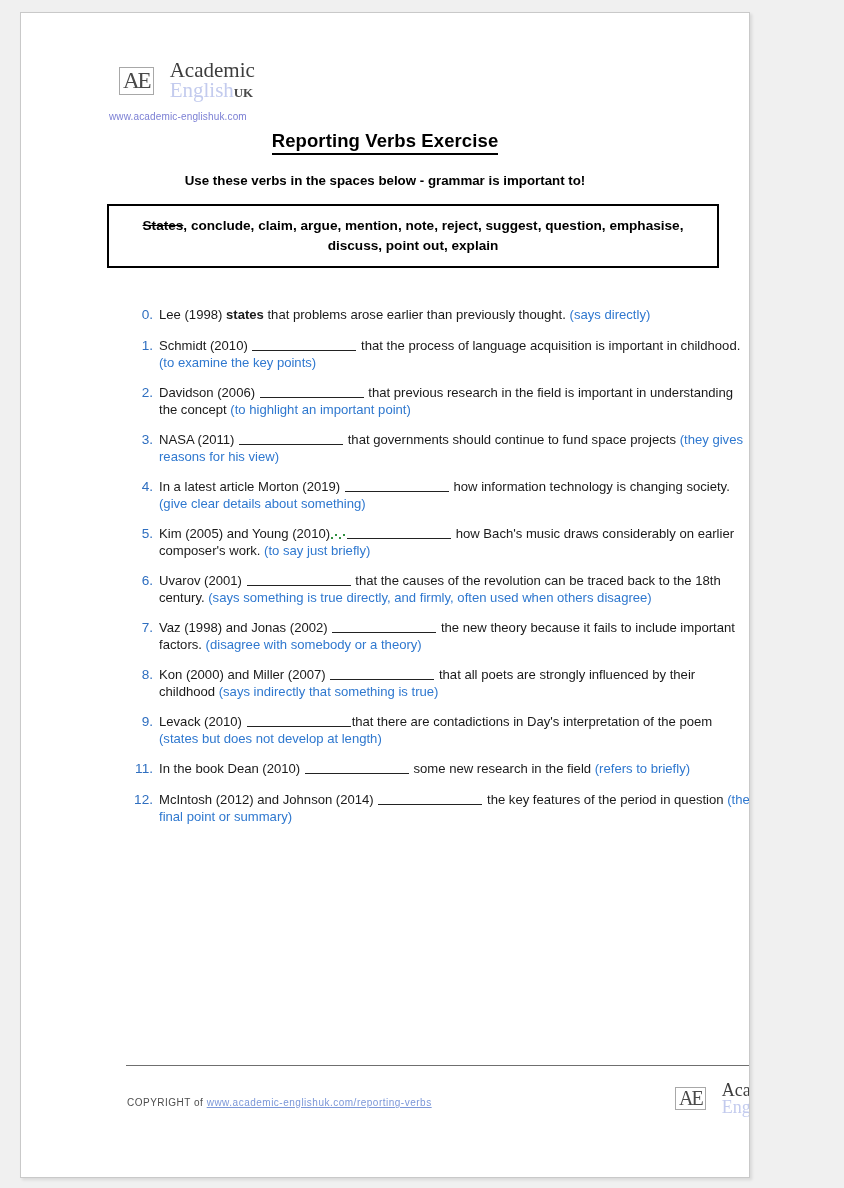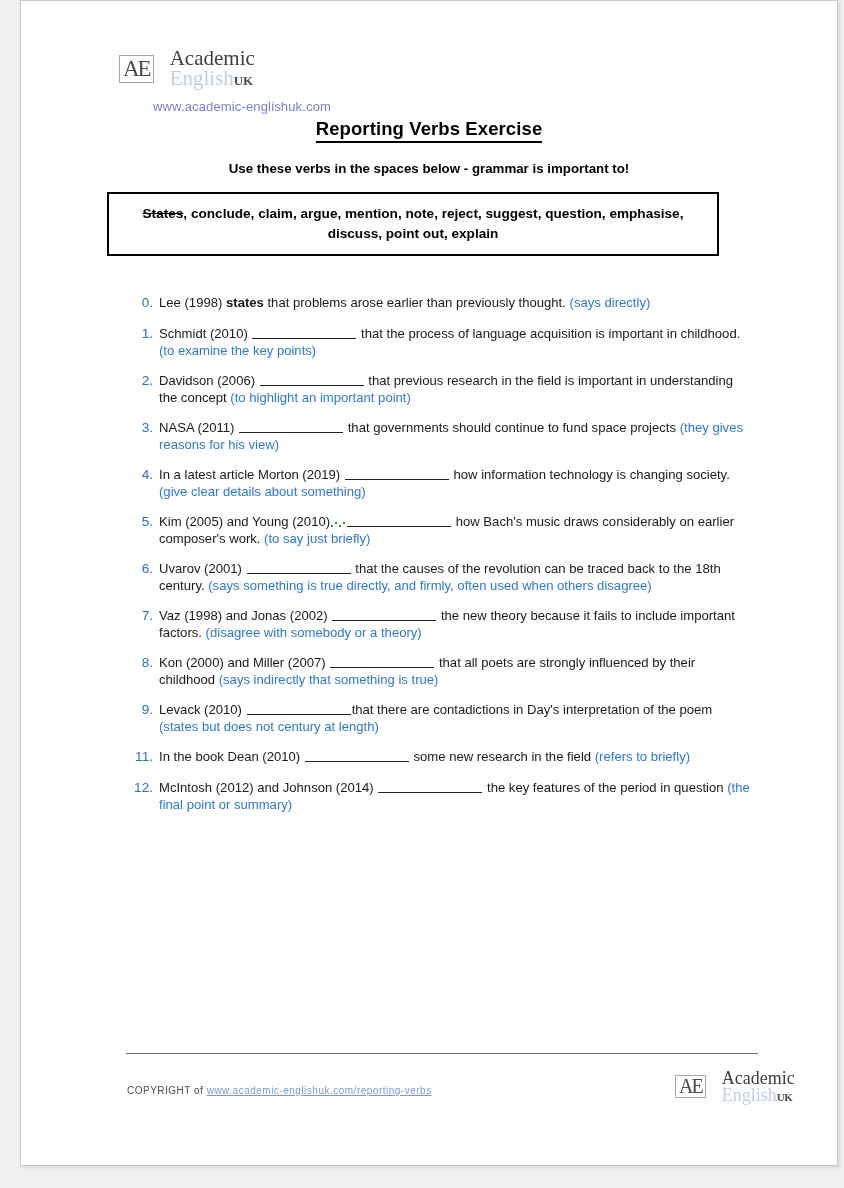--- a/index.html
+++ b/index.html
@@ -9,22 +9,22 @@
     background: #f0f0f0;
     width: 844px;
     height: 1188px;
     overflow: hidden;
     font-family: "Liberation Sans", sans-serif;
   }
 
   #page {
     position: absolute;
     left: 20px;
-    top: 0;
-    width: 818px;
+    top: 12px;
+    width: 730px;
     height: 1166px;
     background: #ffffff;
     border: 1px solid #c9c9c9;
     box-sizing: border-box;
     box-shadow: 2px 2px 3px rgba(0,0,0,0.10);
     overflow: hidden;
   }
 
   
   #header-area {
@@ -77,25 +77,24 @@
   #header-logo {
     position: absolute;
     left: 98px;
     top: 48px;
   }
 
   #header-url {
     position: absolute;
     left: 88px;
     top: 98px;
-    font-size: 13px;
+    font-size: 10px;
     color: #7b7fd4;
     letter-spacing: 0.15px;
     font-family: "Liberation Sans", sans-serif;
-    margin-left: 44px;
   }
 
   #doc-title {
     position: absolute;
     left: 0;
     top: 117px;
     width: 100%;
     text-align: center;
     font-size: 18.5px;
     font-weight: bold;
@@ -290,21 +289,21 @@
       <div class="item">
         <div class="item-num">7.</div>
         <div class="item-body"><span>Vaz (1998) and Jonas (2002) </span><span class="blank"></span><span> the new theory because it fails to include important factors. </span><span class="hint">(disagree with somebody or a theory)</span></div>
       </div>
       <div class="item">
         <div class="item-num">8.</div>
         <div class="item-body"><span>Kon (2000) and Miller (2007) </span><span class="blank"></span><span> that all poets are strongly influenced by their childhood </span><span class="hint">(says indirectly that something is true)</span></div>
       </div>
       <div class="item">
         <div class="item-num">9.</div>
-        <div class="item-body"><span>Levack (2010) </span><span class="blank"></span><span>that there are contadictions in Day's interpretation of the poem </span><span class="hint">(states but does not century at length)</span></div>
+        <div class="item-body"><span>Levack (2010) </span><span class="blank"></span><span>that there are contadictions in Day's interpretation of the poem </span><span class="hint">(states but does not develop at length)</span></div>
       </div>
       <div class="item">
         <div class="item-num">11.</div>
         <div class="item-body"><span>In the book Dean (2010) </span><span class="blank"></span><span> some new research in the field </span><span class="hint">(refers to briefly)</span></div>
       </div>
       <div class="item">
         <div class="item-num">12.</div>
         <div class="item-body"><span>McIntosh (2012) and Johnson (2014) </span><span class="blank"></span><span> the key features of the period in question </span><span class="hint">(the final point or summary)</span></div>
       </div>
     </div>

